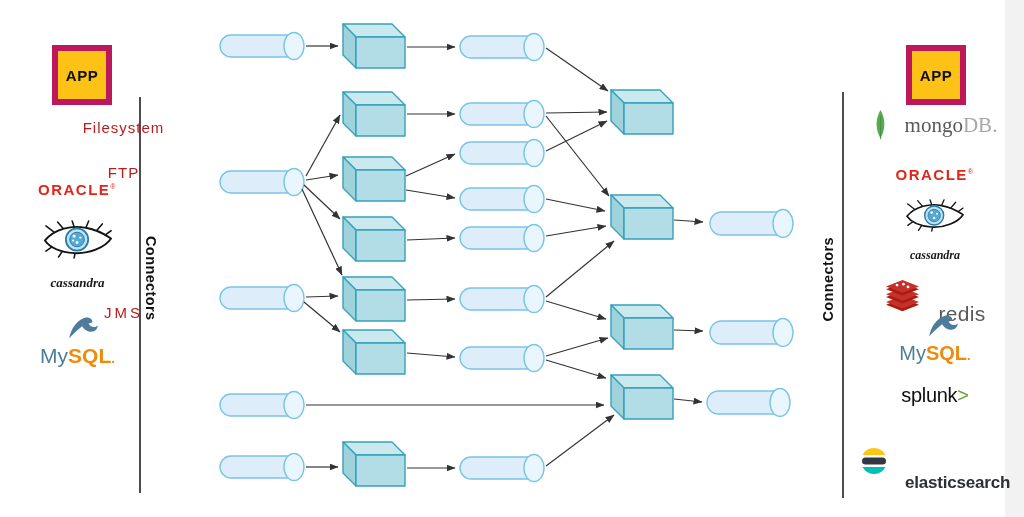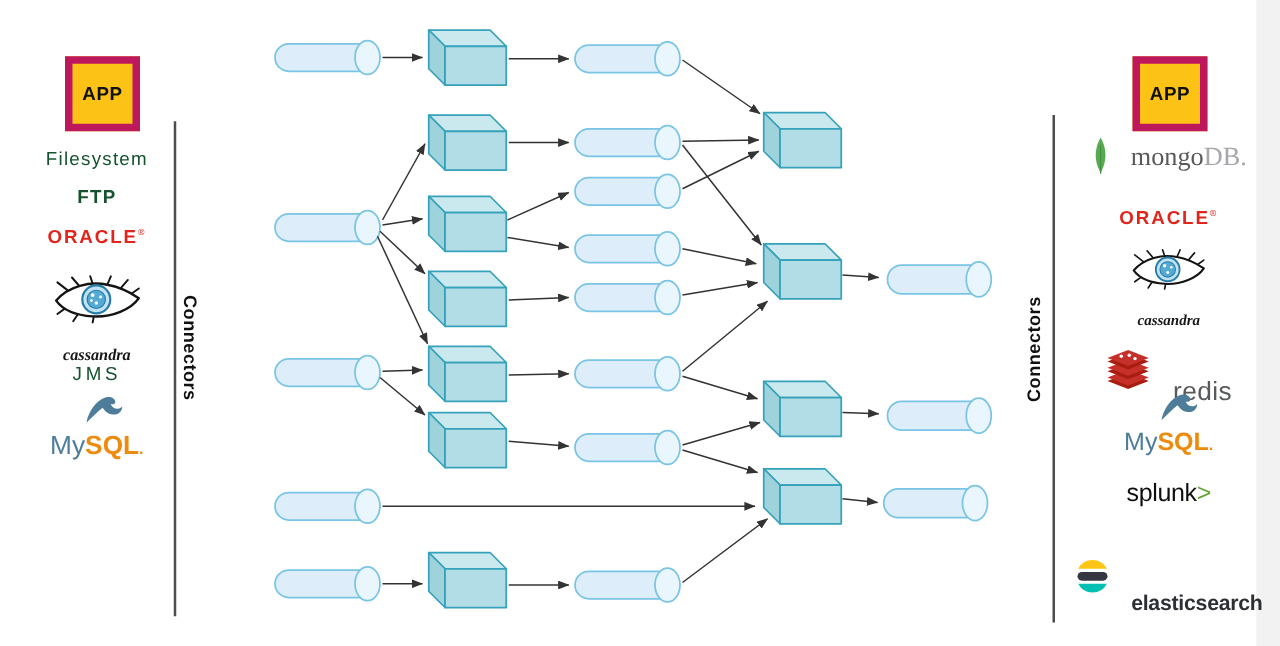--- a/index.html
+++ b/index.html
@@ -15,21 +15,21 @@
   .connectors.cl{left:143px;top:236px;writing-mode:vertical-rl;}
   .connectors.cr{left:820px;top:237px;writing-mode:vertical-rl;transform:rotate(180deg);}
 
   .app-box{position:absolute;width:48px;height:48px;background:#fcc216;border:6px solid #be185d;
            display:flex;align-items:center;justify-content:center;
            font-weight:bold;font-size:15px;letter-spacing:.5px;color:#101010;}
 
   .lp{position:absolute;left:0;width:155px;text-align:center;}
   .rp{position:absolute;left:845px;width:180px;text-align:center;}
 
-  .plain{font-size:15px;letter-spacing:1px;color:#14532d;}
+  .plain{font-size:15px;letter-spacing:1px;color:#b91c1c;padding-left:46px;}
   .jms{letter-spacing:3px;}
   .oracle{font-size:15px;font-weight:bold;letter-spacing:1.5px;color:#e1251b;}
   .oracle sup{font-size:7px;font-weight:normal;}
   .cass-text{font-family:"Liberation Serif",serif;font-style:italic;font-weight:bold;
              font-size:13px;color:#161616;margin-top:12px;}
   .mysql-text{font-size:21px;letter-spacing:0;}
   .mysql-text .my{color:#4d7d9a;font-weight:500;text-align:center;}
   .mysql-text .sql{color:#ef8b0c;font-weight:bold;}
   .mysql-text .dot{color:#ef8b0c;font-size:13px;font-weight:bold;}
   .row{display:flex;align-items:center;justify-content:center;gap:17px;}
@@ -208,21 +208,21 @@
 
   <div class="vline vl"></div>
   <div class="vline vr"></div>
   <div class="connectors cl">Connectors</div>
   <div class="connectors cr">Connectors</div>
 
   <div class="app-box" style="left:52px;top:45px;">
     <span>APP</span>
   </div>
   <div class="lp plain" style="top:119px;">Filesystem</div>
-  <div class="lp plain" style="top:149px;font-weight:bold;">FTP</div>
+  <div class="lp plain" style="top:164px;">FTP</div>
   <div class="lp oracle" style="top:181px;"><span>ORACLE</span><sup>®</sup></div>
 
   <div class="lp" style="top:220px;">
     <span class="icon">
       <svg width="70" height="39" viewBox="0 0 72 40">
         <g stroke="#151515" stroke-width="1.6" stroke-linecap="round">
           <path d="M12,13 L3,6"></path>
             <path d="M21,9 L15,2"></path>
             <path d="M32,7 L30,1"></path>
           <path d="M44,8 L47,1"></path>
@@ -237,21 +237,21 @@
         <circle cx="35" cy="20" r="7.5" fill="#55aad3" stroke="#2a7ca8" stroke-width="1"></circle>
         <circle cx="32" cy="16.5" r="1.6" fill="#fff"></circle>
           <circle cx="38.5" cy="18" r="1.2" fill="#fff"></circle>
         <circle cx="35" cy="23" r="1.4" fill="#fff"></circle>
           <circle cx="31" cy="21" r="1.1" fill="#fff"></circle>
       </svg>
     </span>
     <div class="cass-text">cassandra</div>
   </div>
 
-  <div class="lp plain jms" style="top:291px;">JMS</div>
+  <div class="lp plain jms" style="top:304px;">JMS</div>
 
   <div class="lp" style="top:316px;">
     <span class="icon" style="margin-left:10px;">
       <svg width="34" height="24" viewBox="0 0 34 26">
         <path d="M2,24 C4,14 10,5 19,2 C23,1 27,3 27,6 C27,8 25,8 23,8 C24,10 26,12 29,12
                  C31,12 32,11 33,10 C33,14 30,17 26,17 C21,17 18,14 16,11 C12,14 7,19 2,24 Z" fill="#4d7d9a"></path>
       </svg>
     </span>
     <div class="mysql-text"><span class="my">My</span><span class="sql">SQL</span><span class="dot">.</span></div>
   </div>

